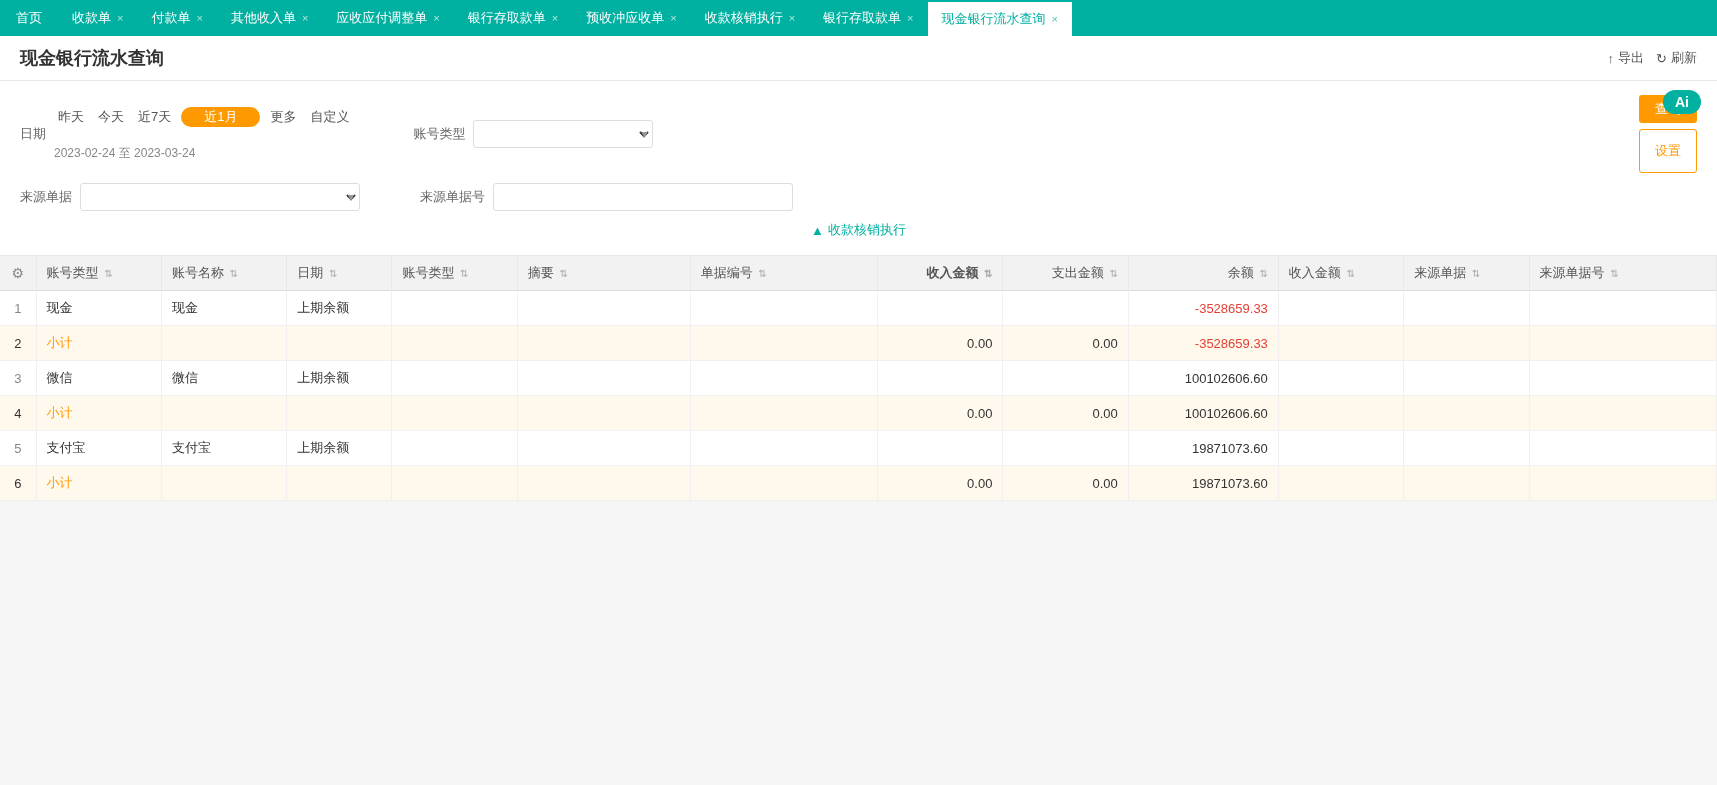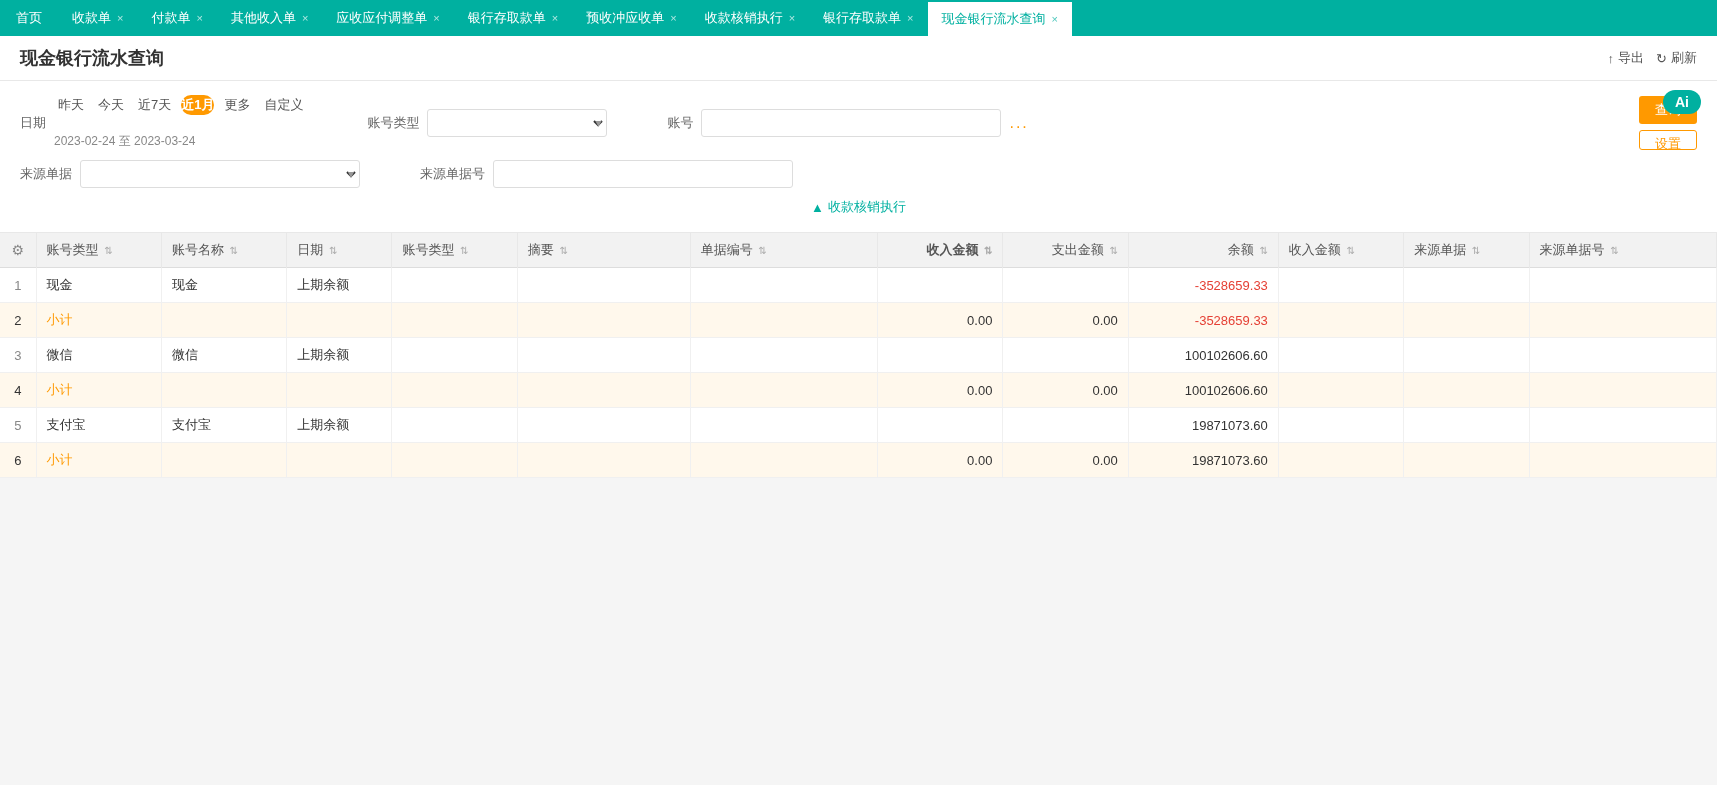--- a/index.html
+++ b/index.html
@@ -104,22 +104,21 @@
       color: #555;
       cursor: pointer;
       font-size: 13px;
       padding: 1px 4px;
       border-radius: 3px;
     }
     .date-shortcut.active {
       background: #f90;
       color: #fff;
       border-radius: 10px;
-      padding: 1px 0;
-      font-weight: bold;
+      padding: 1px 23px;
     }
     .date-range {
       color: #888;
       font-size: 12px;
       margin-top: 18px;
     }
     .filter-select {
       border: 1px solid #ddd;
       border-radius: 3px;
       padding: 4px 24px 4px 8px;
@@ -176,21 +175,21 @@
       height: 28px;
     }
     .settings-btn {
       background: #fff;
       color: #f90;
       border: 1px solid #f90;
       border-radius: 3px;
       padding: 4px 14px;
       cursor: pointer;
       font-size: 13px;
-      height: 20px;
+      height: 44px;
     }
 
     .collapse-bar {
       display: flex;
       justify-content: center;
       align-items: center;
       padding: 6px 0 2px;
       cursor: pointer;
       color: #00b0a0;
       font-size: 13px;
@@ -342,27 +341,20 @@
         <select class="filter-select">
           <option value=""></option>
           <option>现金</option>
           <option>微信</option>
           <option>支付宝</option>
         </select>
         <span class="chevron">▾</span>
       </div>
     </div>
 
-    <div class="filter-group" style="margin-left: 40px;">
-      <span class="filter-label">账号</span>
-      <div class="account-number-wrapper">
-        <input class="filter-input" style="min-width: 300px;">
-        <span class="dots-btn">...</span>
-      </div>
-    </div>
 
     <div style="display:flex; flex-direction:column; gap:6px; margin-left:auto;">
       <button class="query-btn">查询</button>
       <button class="settings-btn">设置</button>
     </div>
   </div>
 
   <div class="filter-row" style="margin-bottom:4px;">
 
     <div class="filter-group">

